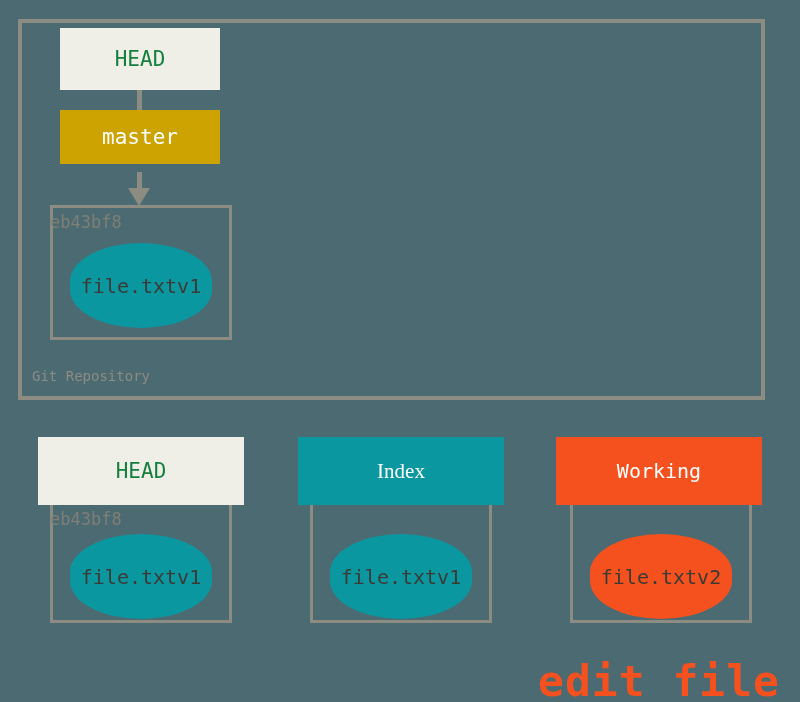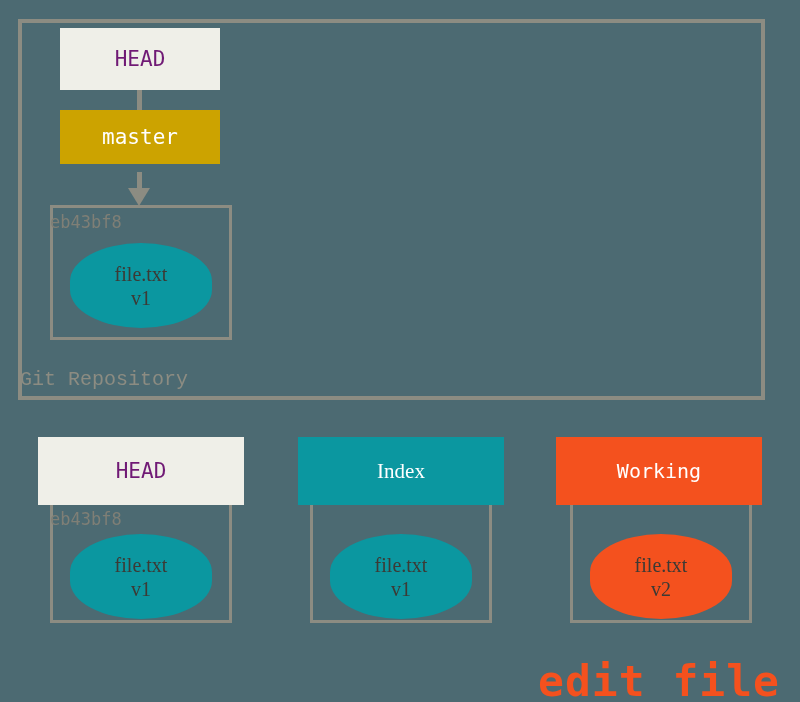--- a/index.html
+++ b/index.html
@@ -28,43 +28,42 @@
     position: absolute;
     left: 18px;
     top: 19px;
     width: 747px;
     height: 381px;
     border: 4px solid #8c8c82;
     box-sizing: border-box;
   }
   .repo-label {
     position: absolute;
-    left: 20px;
+    left: 32px;
     top: 368px;
-    font-size: 20px;
+    font-size: 14px;
     color: #8c8c82;
     letter-spacing: 0px;
     white-space: nowrap;
-    font-family: Liberation Mono, monospace;
   }
 
   
   .lbl-box {
     position: absolute;
     box-sizing: border-box;
     display: flex;
     align-items: center;
     justify-content: center;
     text-align: center;
     line-height: 1.15;
     font-size: 21px;
   }
   .lbl-head {
     background: #efefe8;
-    color: #701a75;
+    color: #15803d;
   }
   .lbl-master {
     background: #cca300;
     color: #ffffff;
   }
   .lbl-index {
     background: #0b97a0;
     color: #ffffff;
     font-family: Liberation Serif, serif;
   }
@@ -105,28 +104,27 @@
     font-size: 17px;
     color: #7f7f76;
     left: 0;
   }
 
   
   .blob {
     position: absolute;
     border-radius: 50% / 45%;
     display: flex;
-    flex-direction: column;
+    flex-direction: row;
     align-items: center;
     justify-content: center;
     text-align: left;
     font-size: 20px;
     line-height: 1.2;
     color: #3c3a35;
-    font-family: Liberation Serif, serif;
   }
   .blob-teal { background: #0b97a0; }
   .blob-red  { background: #f4511e; }
 
   .edit-file {
     position: absolute;
     left: 538px;
     top: 656px;
     font-size: 43px;
     font-weight: bold;

